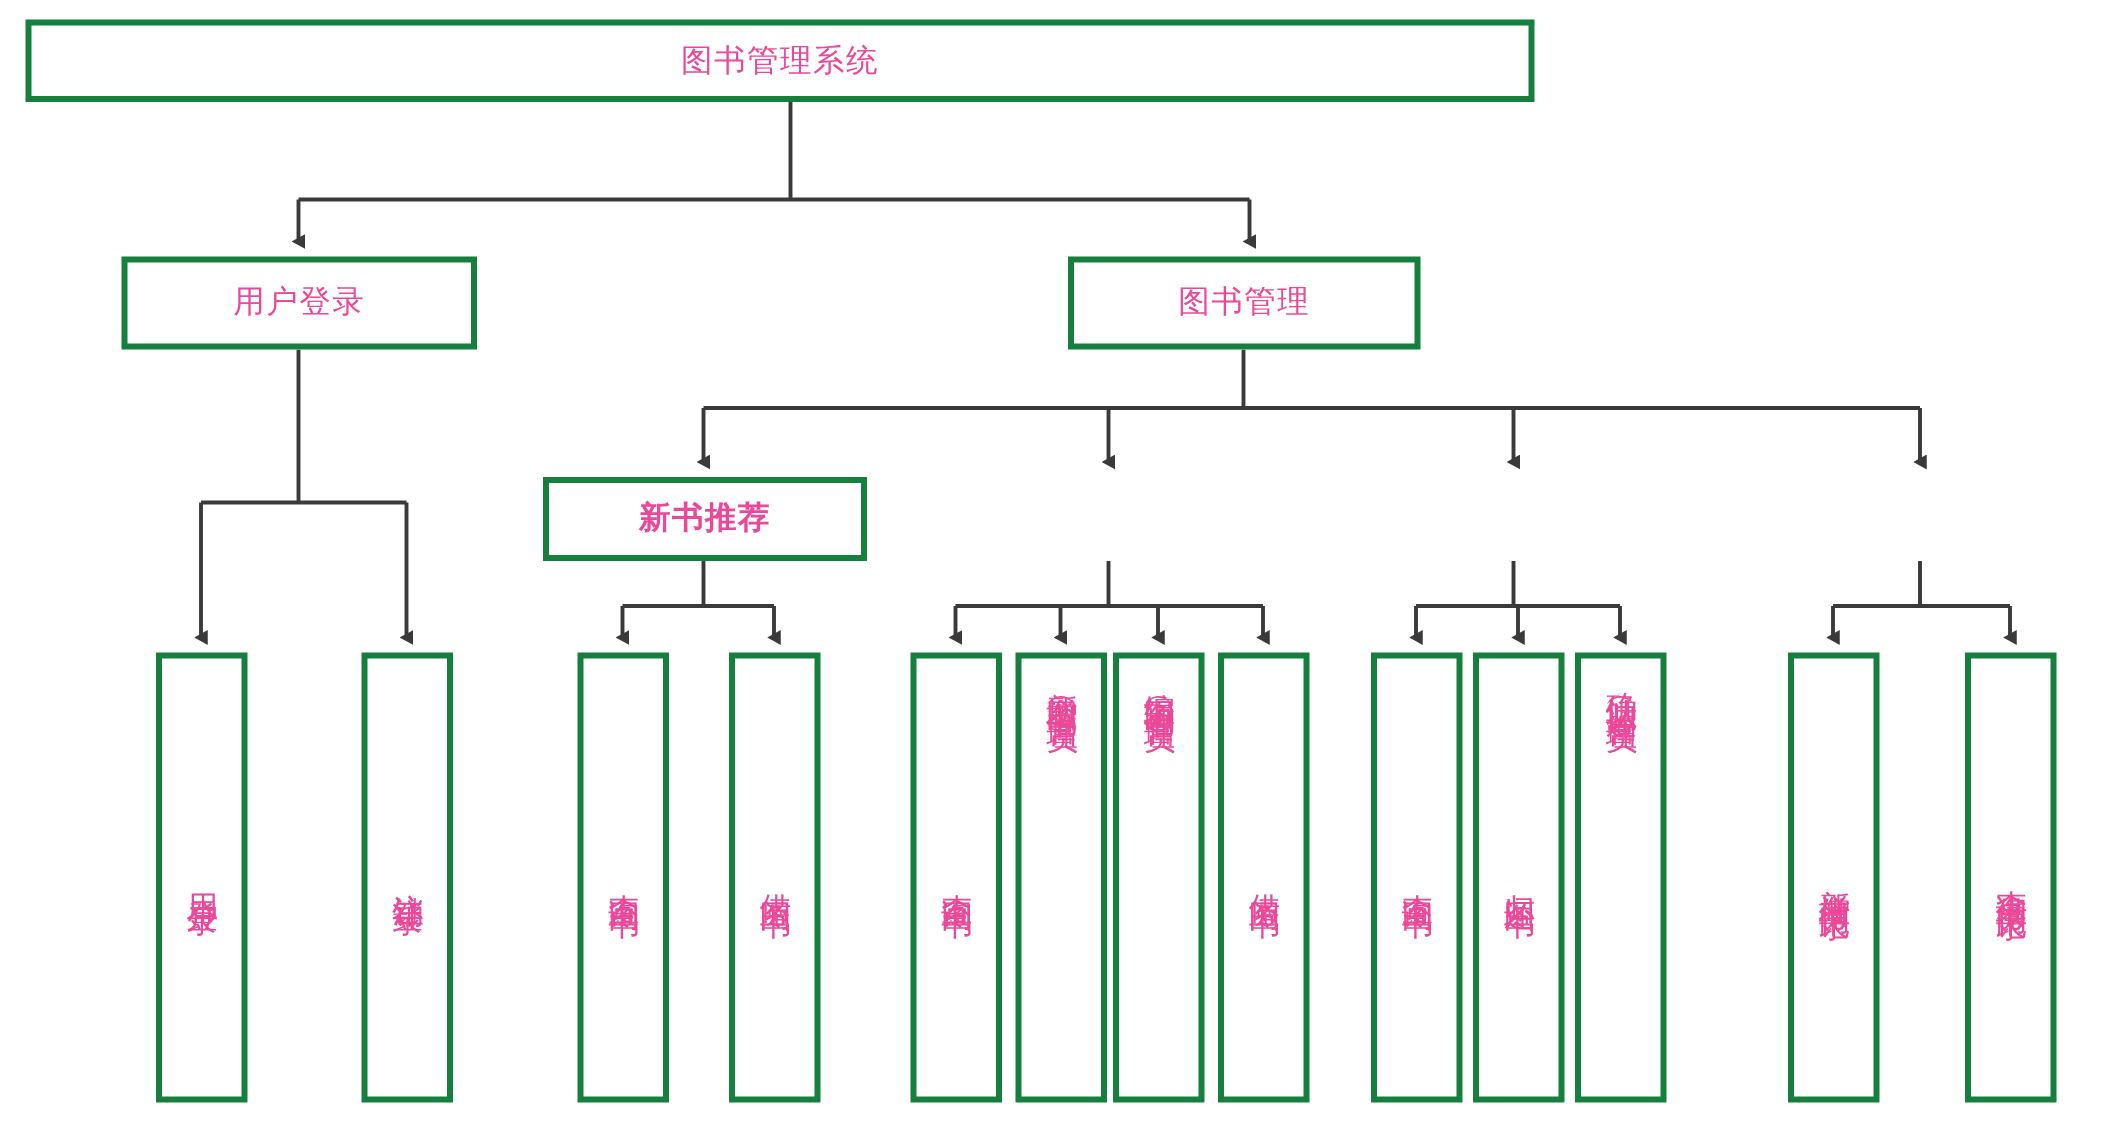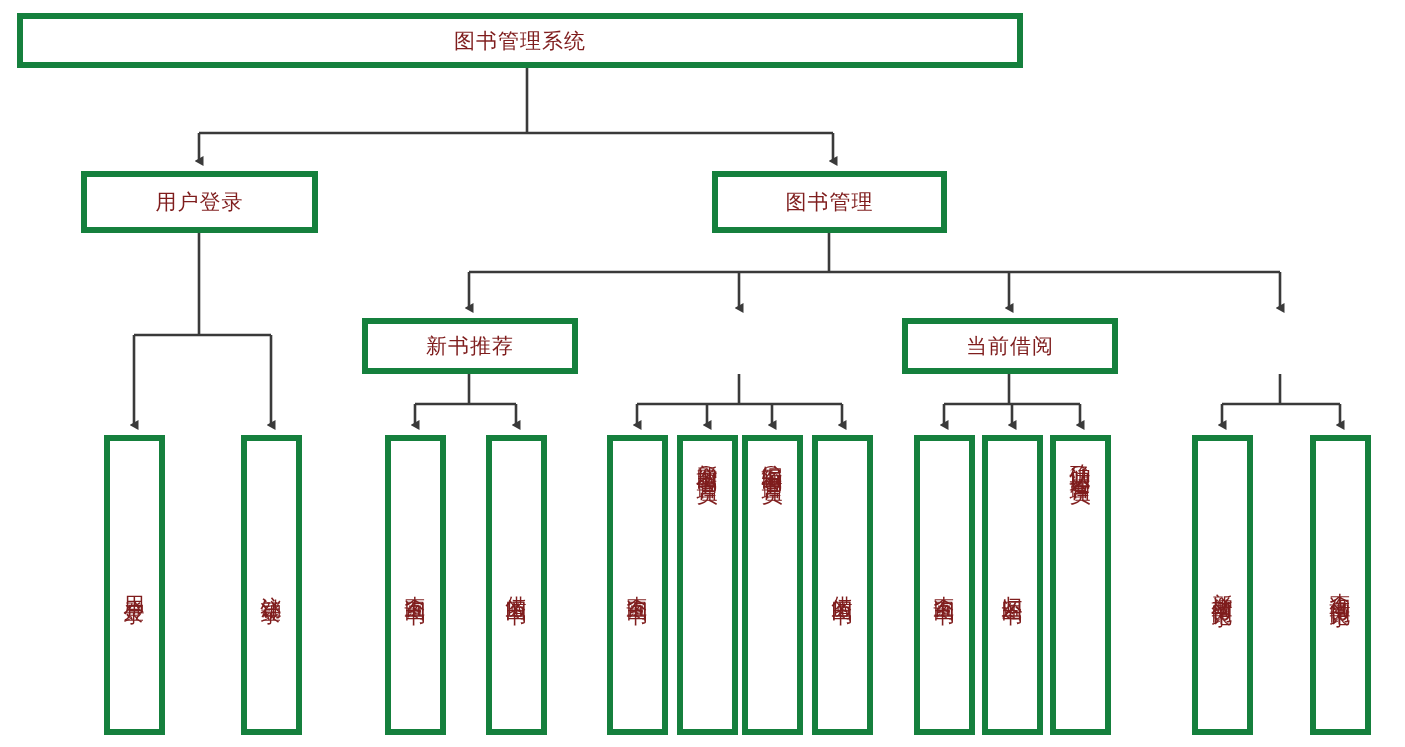--- a/index.html
+++ b/index.html
@@ -23,26 +23,26 @@
     position: absolute;
     left: 0;
     top: 0;
     width: 1405px;
     height: 747px;
     pointer-events: none;
   }
   .node {
     position: absolute;
     box-sizing: border-box;
-    border: 6px solid #15803d;
+    border: 4px solid #15803d;
     background: #ffffff;
     display: flex;
     align-items: center;
     justify-content: center;
-    color: #7f1d1d;
+    color: #ec4899;
   }
   .node-h .node-label {
     font-size: 21px;
     line-height: 1.2;
     letter-spacing: 1px;
     white-space: nowrap;
   }
   .node-v {
     align-items: flex-start;
     justify-content: center;
@@ -131,25 +131,22 @@
     <span class="node-label">图书管理系统</span>
   </div>
 
   <div class="node node-h" style="left:81px; top:171px; width:237px; height:62px;">
     <span class="node-label">用户登录</span>
   </div>
   <div class="node node-h" style="left:712px; top:171px; width:235px; height:62px;">
     <span class="node-label">图书管理</span>
   </div>
 
-  <div class="node node-h" style="left:362px; top:318px; width:216px; height:56px;">
+  <div class="node node-h" style="left:362px; top:318px; width:216px; height:56px;font-weight:bold;">
     <span class="node-label">新书推荐</span>
-  </div>
-  <div class="node node-h" style="left:902px; top:318px; width:216px; height:56px;">
-    <span class="node-label">当前借阅</span>
   </div>
 
   <div class="node node-v tall-center" style="left:104px; top:435px; width:61px; height:300px;">
     <span class="node-label">用户登录</span>
   </div>
   <div class="node node-v tall-center" style="left:241px; top:435px; width:61px; height:300px;">
     <span class="node-label">注销登录</span>
   </div>
 
   <div class="node node-v tall-center" style="left:385px; top:435px; width:61px; height:300px;">

